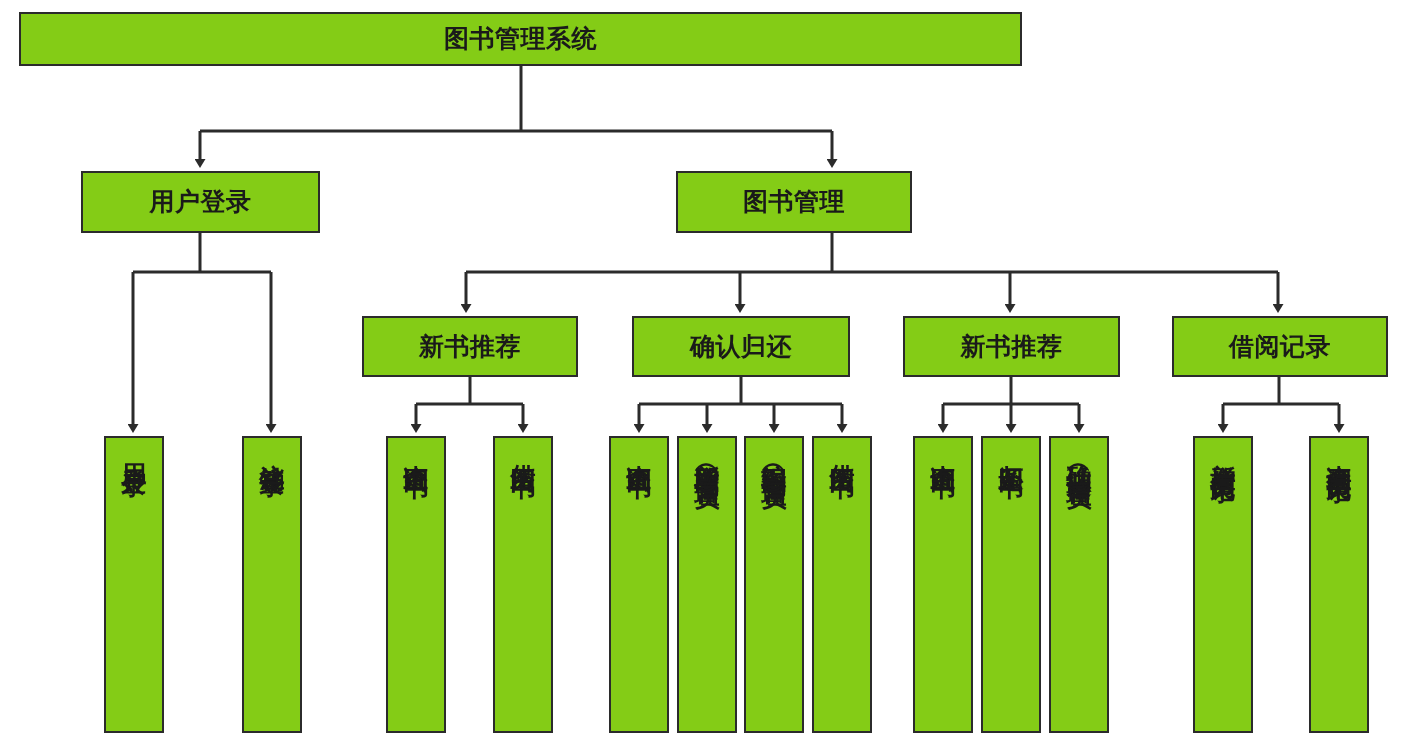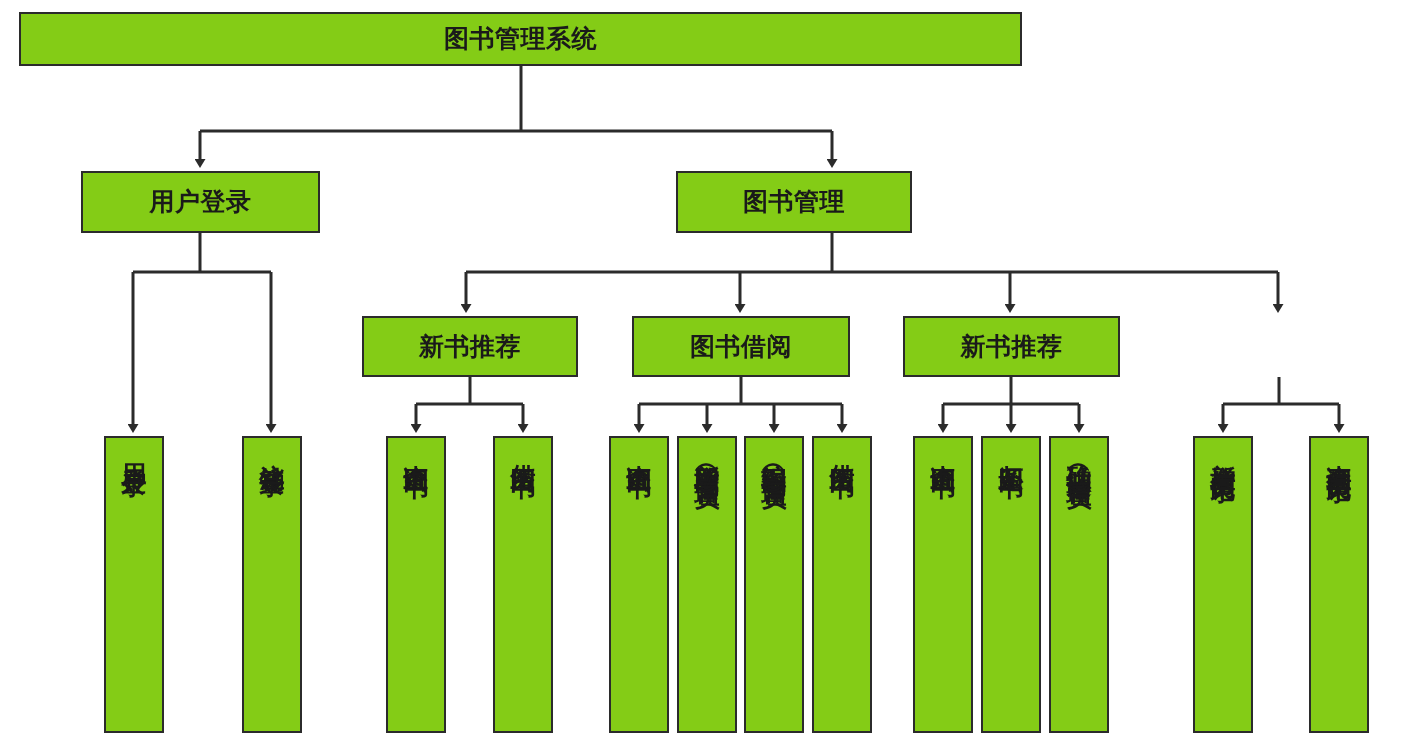--- a/index.html
+++ b/index.html
@@ -132,27 +132,30 @@
 
   <div class="node horizontal" style="left:676px; top:171px; width:236px; height:62px;">
     <span class="label">图书管理</span>
   </div>
 
   <div class="node horizontal" style="left:362px; top:316px; width:216px; height:61px;">
     <span class="label">新书推荐</span>
   </div>
 
   <div class="node horizontal" style="left:632px; top:316px; width:218px; height:61px;">
-    <span class="label">图书借阅</span>
+    <span class="label">确认归还</span>
   </div>
 
   <div class="node horizontal" style="left:903px; top:316px; width:217px; height:61px;">
     <span class="label">新书推荐</span>
   </div>
 
+  <div class="node horizontal" style="left:1172px; top:316px; width:216px; height:61px;">
+    <span class="label">借阅记录</span>
+  </div>
 
   <div class="node vertical" style="left:104px; top:436px; width:60px; height:297px;">
     <span class="label">用户登录</span>
   </div>
 
   <div class="node vertical" style="left:242px; top:436px; width:60px; height:297px;">
     <span class="label">注销登录</span>
   </div>
 
   <div class="node vertical" style="left:386px; top:436px; width:60px; height:297px;">

